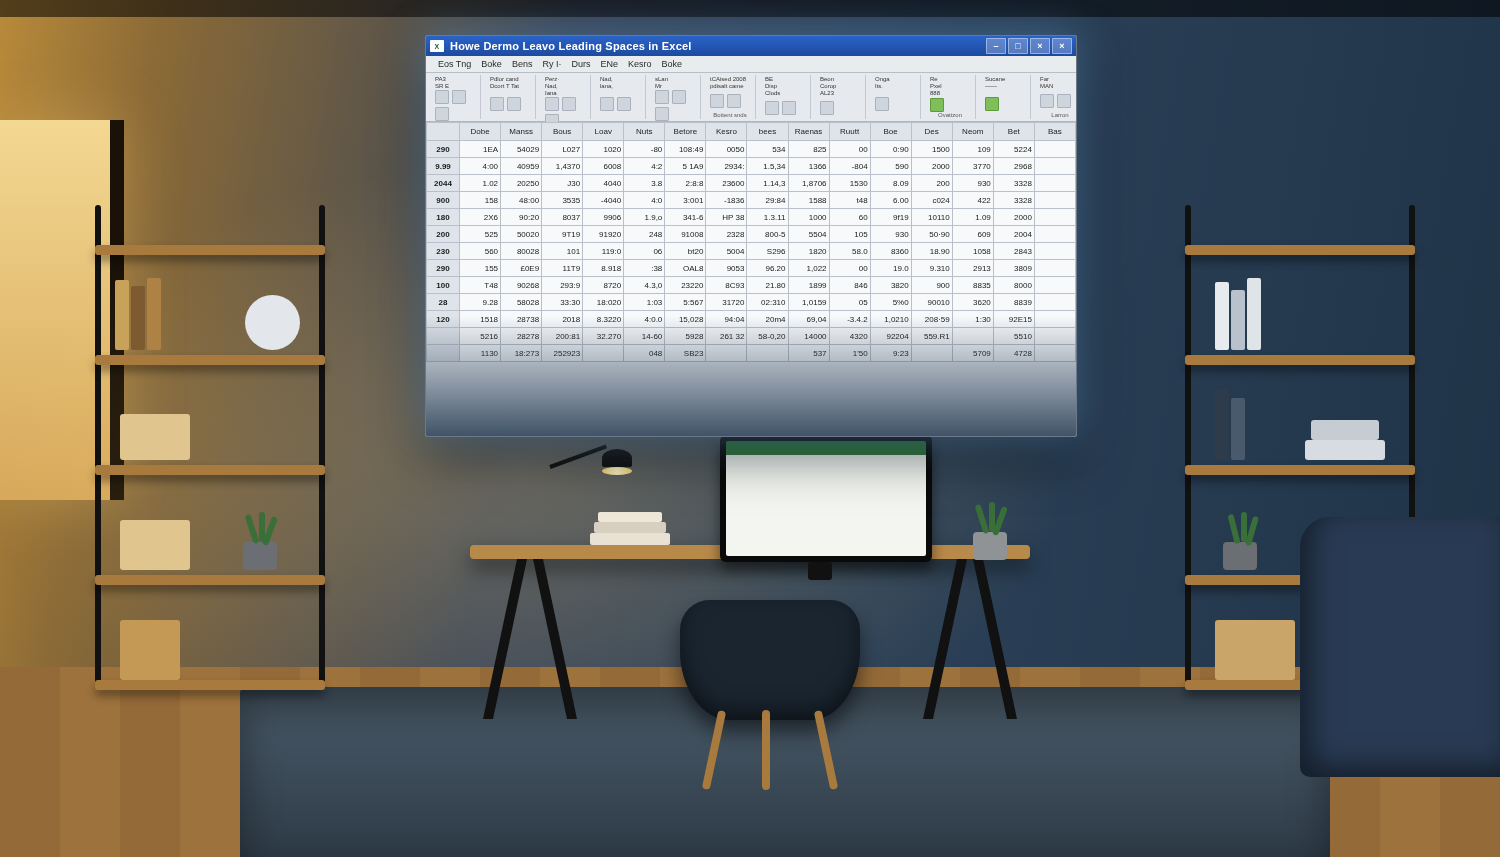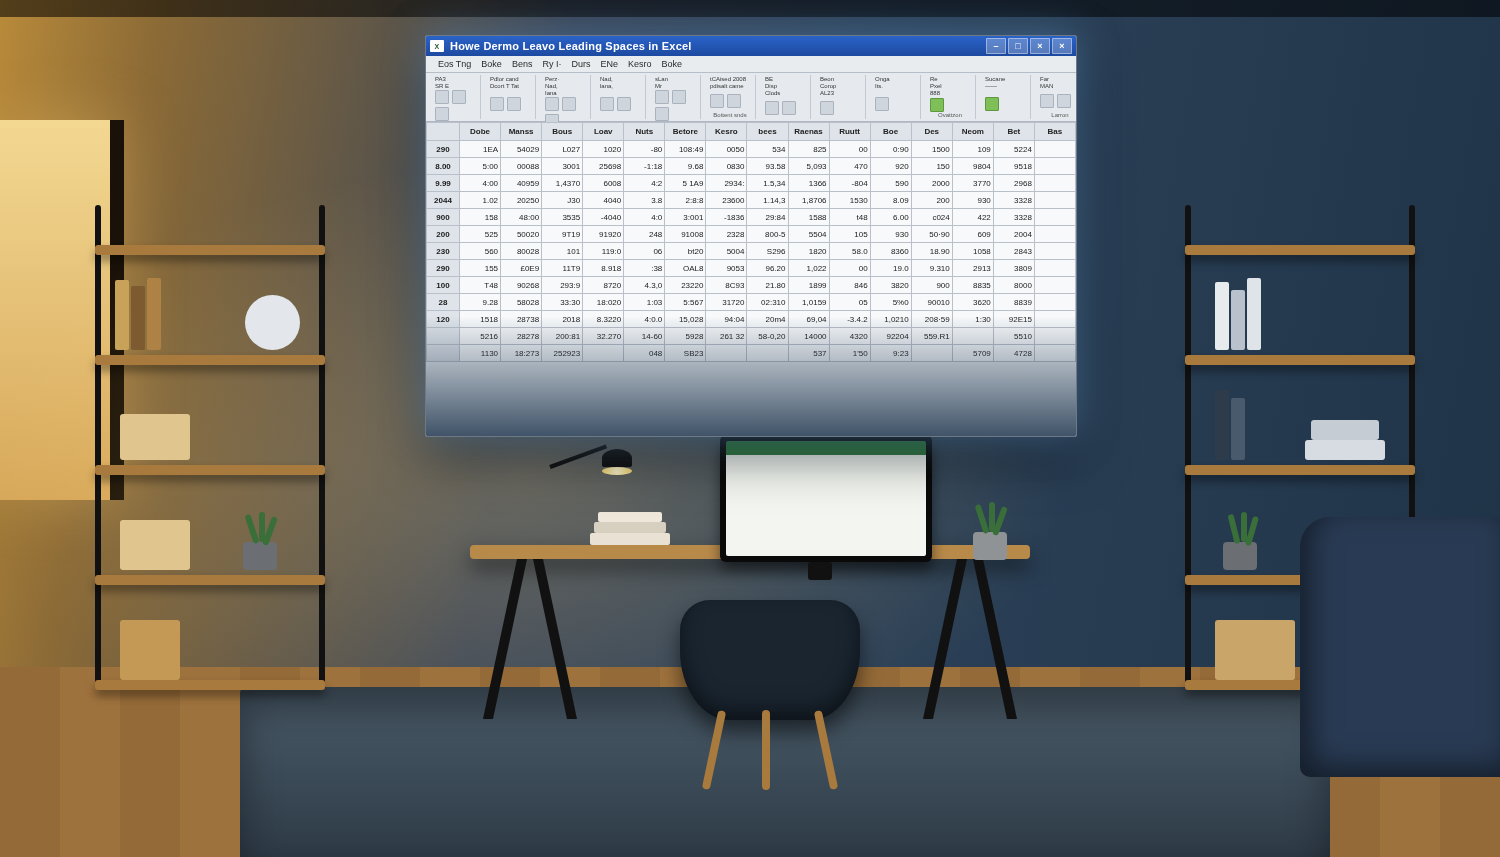--- a/index.html
+++ b/index.html
@@ -62,21 +62,21 @@
   .menubar span{cursor:default}
   .ribbon{height:44px;background:#e6eaee;border-bottom:1px solid #aeb7c2;display:flex;align-items:stretch;padding:2px 4px;gap:4px;font-size:7px;color:#333}
   .rgroup{border-right:1px solid #c2c9d2;padding:1px 5px;display:flex;flex-direction:column;justify-content:space-between;min-width:40px}
   .rgroup .ricons{display:flex;gap:3px;flex-wrap:wrap}
   .ric{width:12px;height:12px;background:#cfd5dc;border:1px solid #aab2bd;border-radius:1px}
   .ric.ac{background:#7fbf5a;border-color:#5e9a3d}
   .rgroup .rlabel{font-size:6px;color:#555;text-align:center;white-space:nowrap}
   .sheet{flex:1;overflow:hidden;background:#eef1f4}
   table.grid{border-collapse:collapse;width:100%;table-layout:fixed}
   table.grid th,table.grid td{border:1px solid #b9c0c9;padding:1px 2px;height:14px;font-size:8px;overflow:hidden;white-space:nowrap;text-align:right;background:#f7f9fb}
-  table.grid th{background:#dfe4ea;color:#222;font-weight:700;text-align:center;height:15px;position:sticky;top:0}
+  table.grid th{background:#dfe4ea;color:#222;font-weight:400;text-align:center;height:15px;position:sticky;top:0}
   table.grid td:first-child,table.grid th.rowhdr{background:#dfe4ea;text-align:center;font-weight:600;width:28px}
   .gradfade{position:absolute;left:0;right:0;bottom:0;height:120px;pointer-events:none;
     background:linear-gradient(180deg,transparent,rgba(45,66,89,.9));}
 </style>
 </head>
 <body>
 
 <div class="scene">
   <div class="window"></div>
   <div class="wallshadow"></div>
@@ -337,38 +337,20 @@
               <td>534</td>
               <td>825</td>
               <td>00</td>
               <td>0:90</td>
               <td>1500</td>
               <td>109</td>
               <td>5224</td>
               <td></td>
             </tr>
             <tr>
-              <td>8.00</td>
-              <td>5:00</td>
-              <td>00088</td>
-              <td>3001</td>
-              <td>25698</td>
-              <td>-1:18</td>
-              <td>9.68</td>
-              <td>0830</td>
-              <td>93.58</td>
-              <td>5,093</td>
-              <td>470</td>
-              <td>920</td>
-              <td>150</td>
-              <td>9804</td>
-              <td>9518</td>
-              <td></td>
-            </tr>
-            <tr>
               <td>9.99</td>
               <td>4:00</td>
               <td>40959</td>
               <td>1,4370</td>
               <td>6008</td>
               <td>4:2</td>
               <td>5 1A9</td>
               <td>2934:</td>
               <td>1.5,34</td>
               <td>1366</td>
@@ -409,20 +391,38 @@
               <td>29:84</td>
               <td>1588</td>
               <td>t48</td>
               <td>6.00</td>
               <td>c024</td>
               <td>422</td>
               <td>3328</td>
               <td></td>
             </tr>
             <tr>
+              <td>180</td>
+              <td>2X6</td>
+              <td>90:20</td>
+              <td>8037</td>
+              <td>9906</td>
+              <td>1.9,o</td>
+              <td>341-6</td>
+              <td>HP 38</td>
+              <td>1.3.11</td>
+              <td>1000</td>
+              <td>60</td>
+              <td>9f19</td>
+              <td>10110</td>
+              <td>1.09</td>
+              <td>2000</td>
+              <td></td>
+            </tr>
+            <tr>
               <td>200</td>
               <td>525</td>
               <td>50020</td>
               <td>9T19</td>
               <td>91920</td>
               <td>248</td>
               <td>91008</td>
               <td>2328</td>
               <td>800-5</td>
               <td>5504</td>

